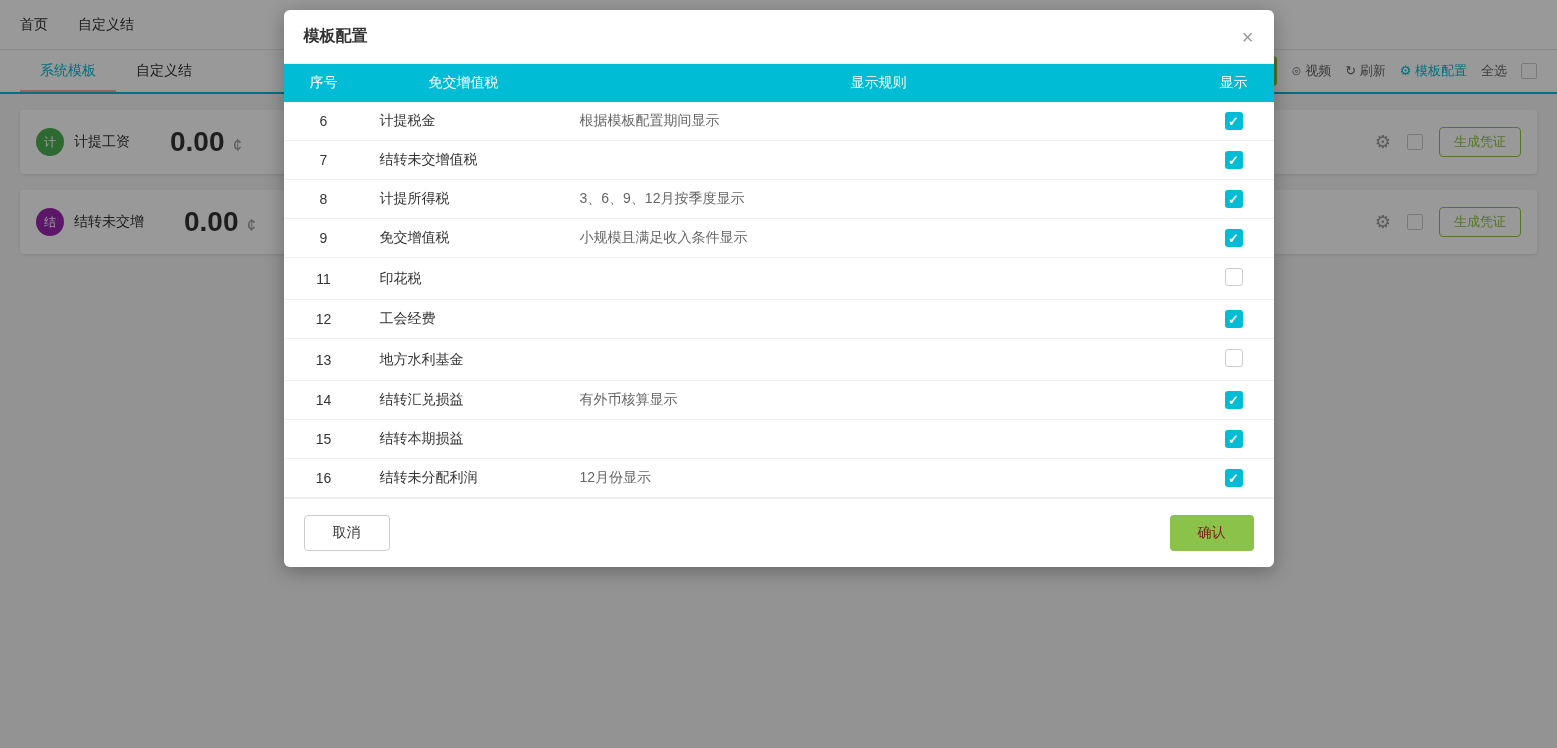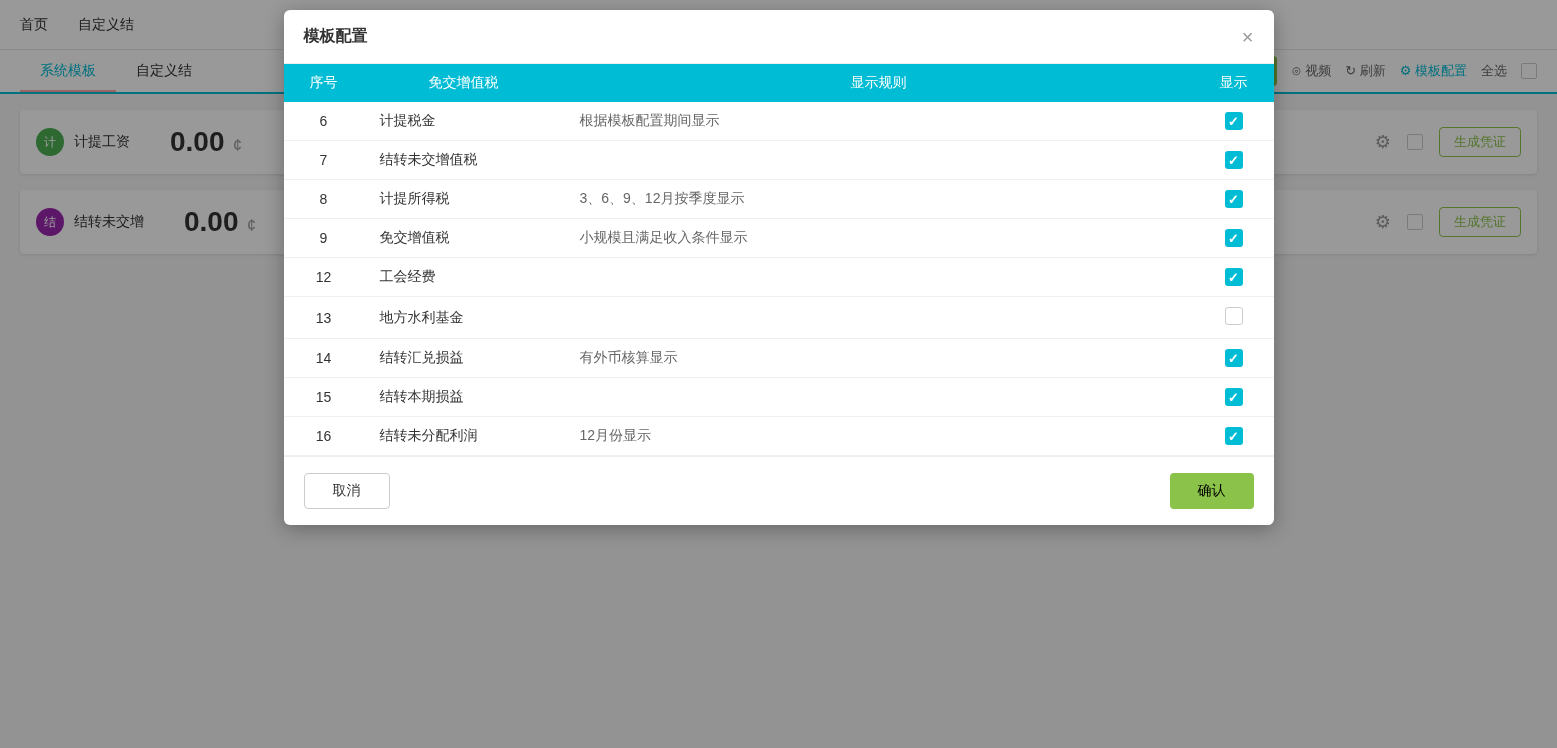--- a/index.html
+++ b/index.html
@@ -275,21 +275,21 @@
       font-size: 14px;
       color: #333;
       cursor: pointer;
     }
     .btn-confirm {
       padding: 8px 28px;
       border: none;
       border-radius: 4px;
       background: #8bc34a;
       font-size: 14px;
-      color: #000000;
+      color: #7f1d1d;
       cursor: pointer;
     }
   </style>
 </head>
 <body>
 
 <div class="bg-page">
 
   <div class="top-nav">
     <span class="top-nav-item">首页</span>
@@ -392,20 +392,26 @@
               <td>3、6、9、12月按季度显示</td>
               <td style="text-align: center;"><div class="cb-checked"></div></td>
             </tr>
             <tr>
               <td>9</td>
               <td>免交增值税</td>
               <td>小规模且满足收入条件显示</td>
               <td style="text-align: center;"><div class="cb-checked"></div></td>
             </tr>
             <tr>
+              <td>11</td>
+              <td>印花税</td>
+              <td></td>
+              <td style="text-align: center;"><div class="cb-unchecked"></div></td>
+            </tr>
+            <tr>
               <td>12</td>
               <td>工会经费</td>
               <td></td>
               <td style="text-align: center;"><div class="cb-checked"></div></td>
             </tr>
             <tr>
               <td>13</td>
               <td>地方水利基金</td>
               <td></td>
               <td style="text-align: center;"><div class="cb-unchecked"></div></td>

